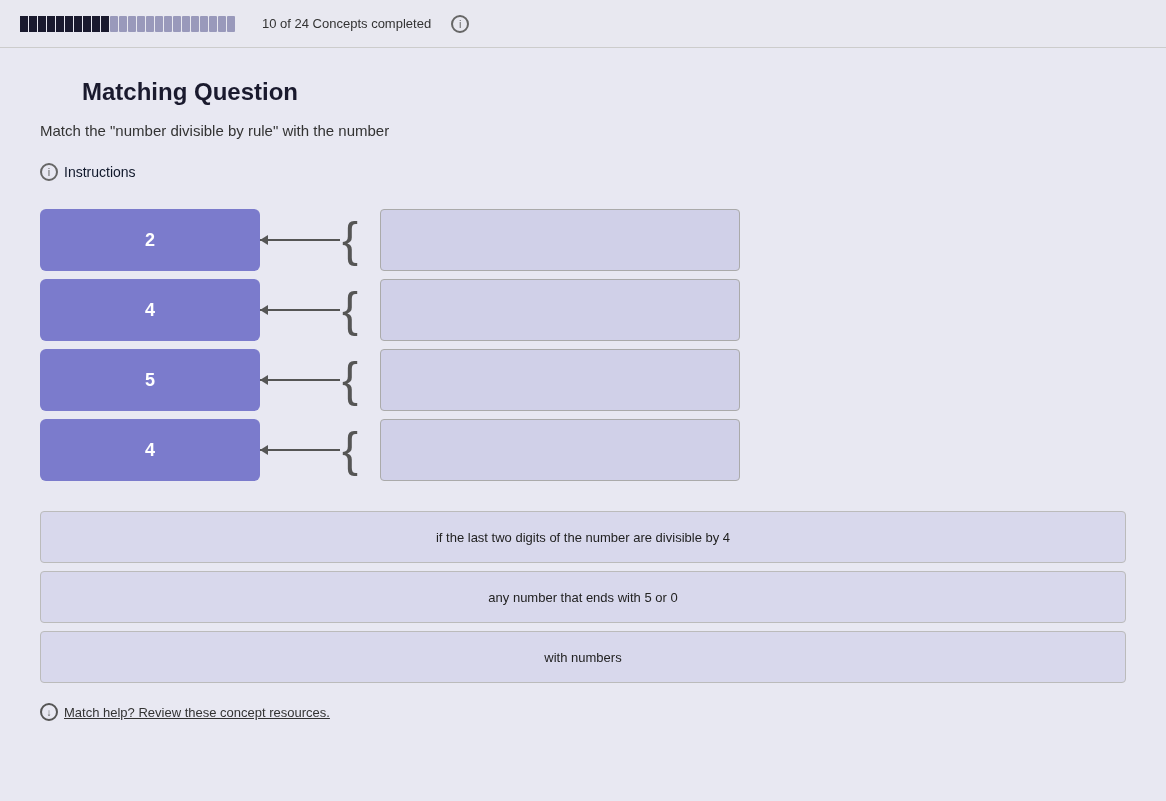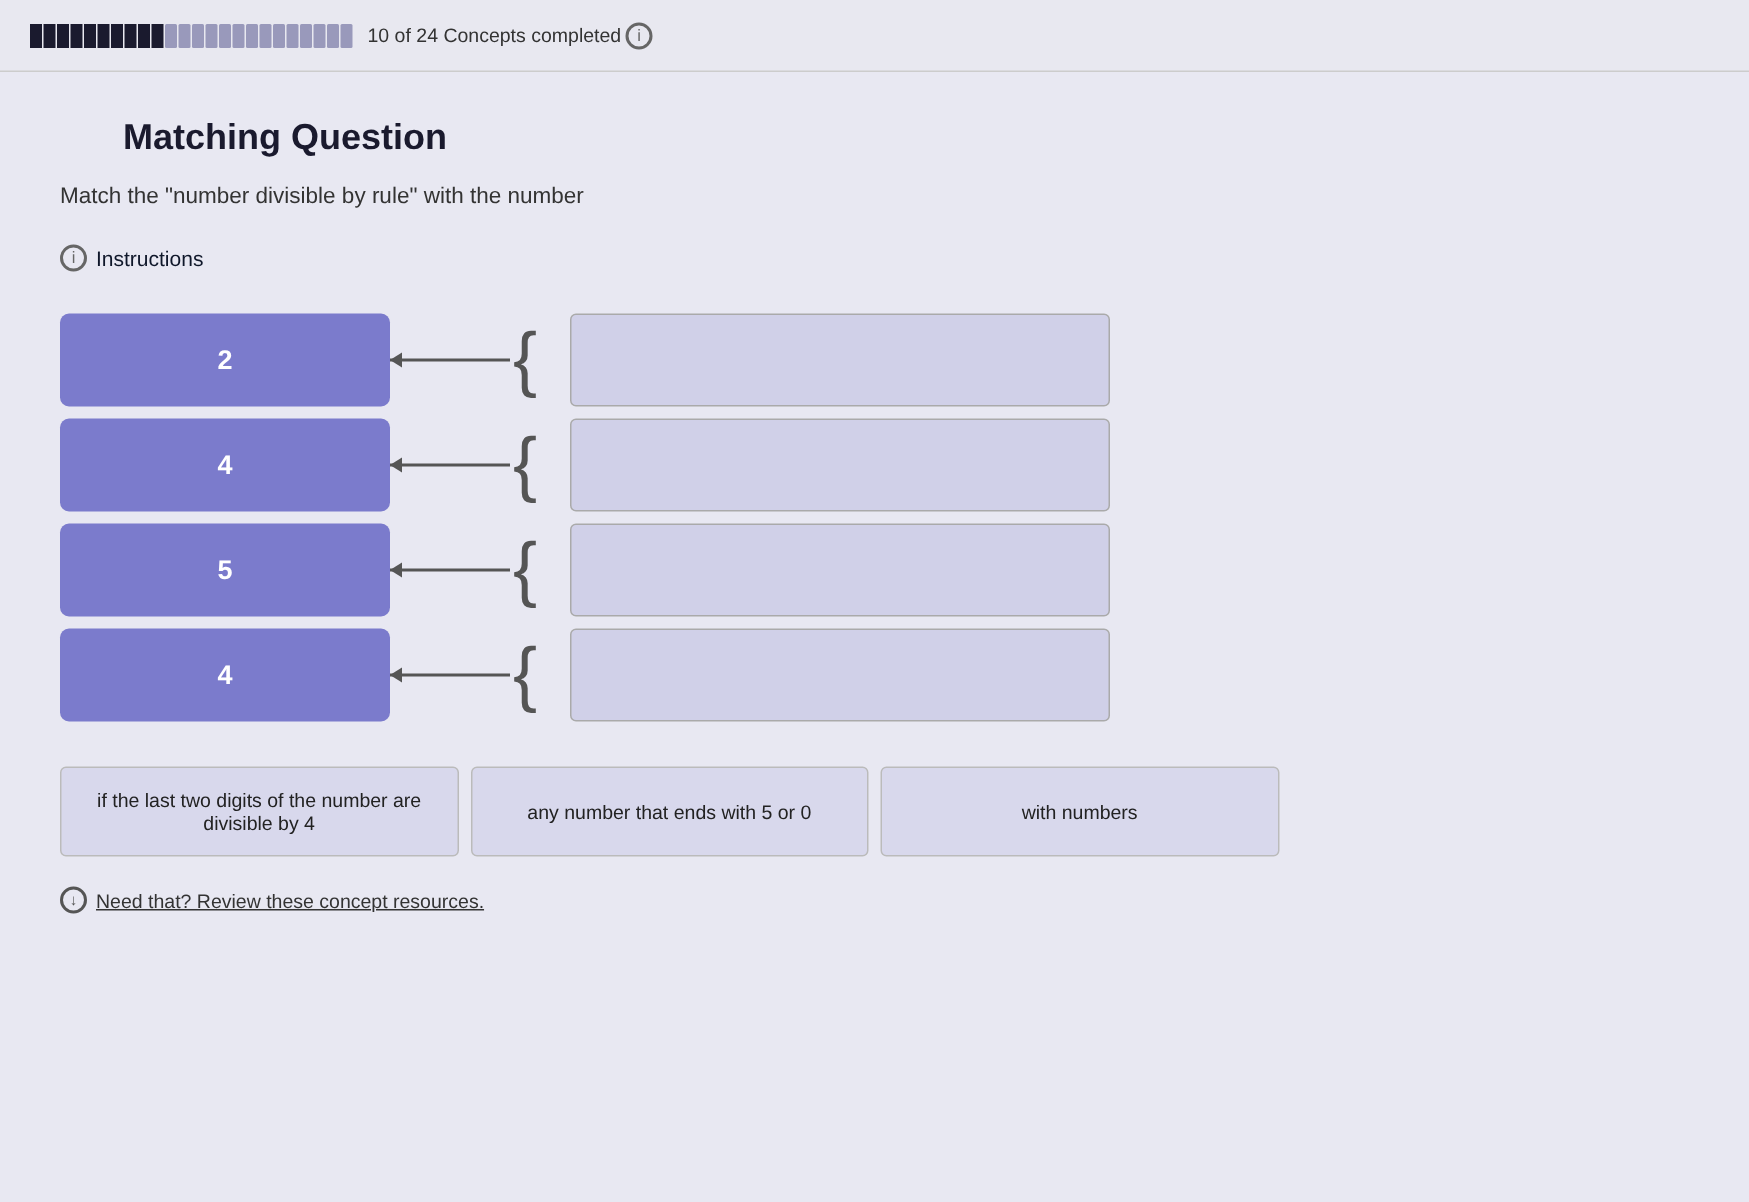--- a/index.html
+++ b/index.html
@@ -13,21 +13,21 @@
       overflow: hidden;
     }
 
     
     .top-bar {
       background: #e8e8f0;
       border-bottom: 1px solid #ccc;
       padding: 10px 20px;
       display: flex;
       align-items: center;
-      gap: 3px;
+      gap: 20px;
       height: 48px;
     }
 
     .progress-bar-container {
       display: flex;
       align-items: center;
       gap: 0;
     }
 
     .progress-filled {
@@ -186,21 +186,21 @@
       width: 360px;
       height: 62px;
       background: #d0d0e8;
       border: 1px solid #aaa;
       border-radius: 4px;
     }
 
     
     .answer-options {
       display: grid;
-      grid-template-columns: 1fr 1fr 1fr 1fr;
+      grid-template-columns: 1fr;
       gap: 8px;
       margin-top: 10px;
     }
 
     .answer-option {
       background: #d8d8ec;
       border: 1px solid #bbb;
       border-radius: 4px;
       padding: 14px 16px;
       font-size: 13px;
@@ -345,17 +345,17 @@
       <span>any number that ends with 5 or 0</span>
     </div>
     <div class="answer-option">
       <span>with numbers</span>
     </div>
   </div>
 
   <div class="need-help">
     <div class="need-help-circle">↓</div>
     <span class="need-help-text">
-      <em>Need that? Review these concept resources.</em>
+      <em>Match help? Review these concept resources.</em>
     </span>
   </div>
 
 </div>
 
 </body></html>

